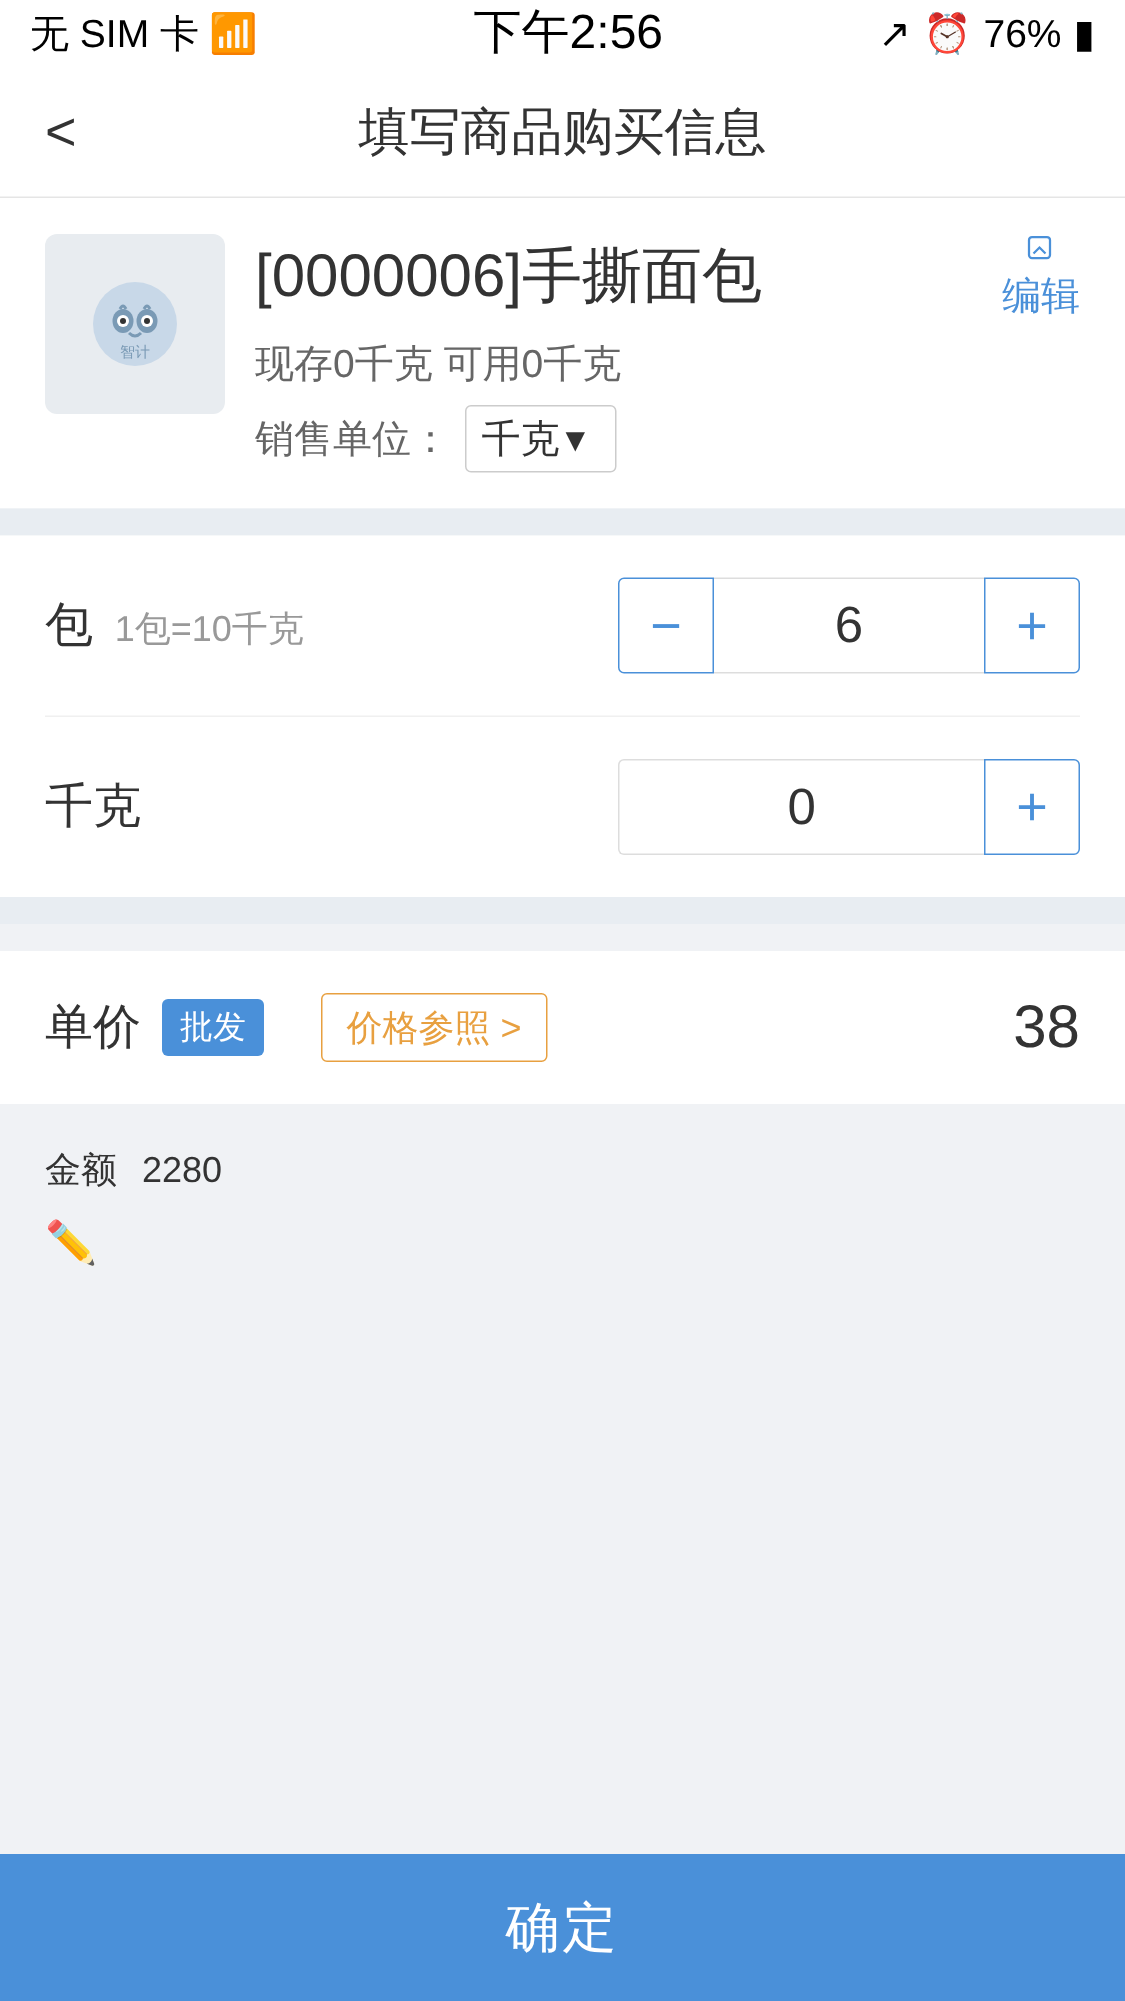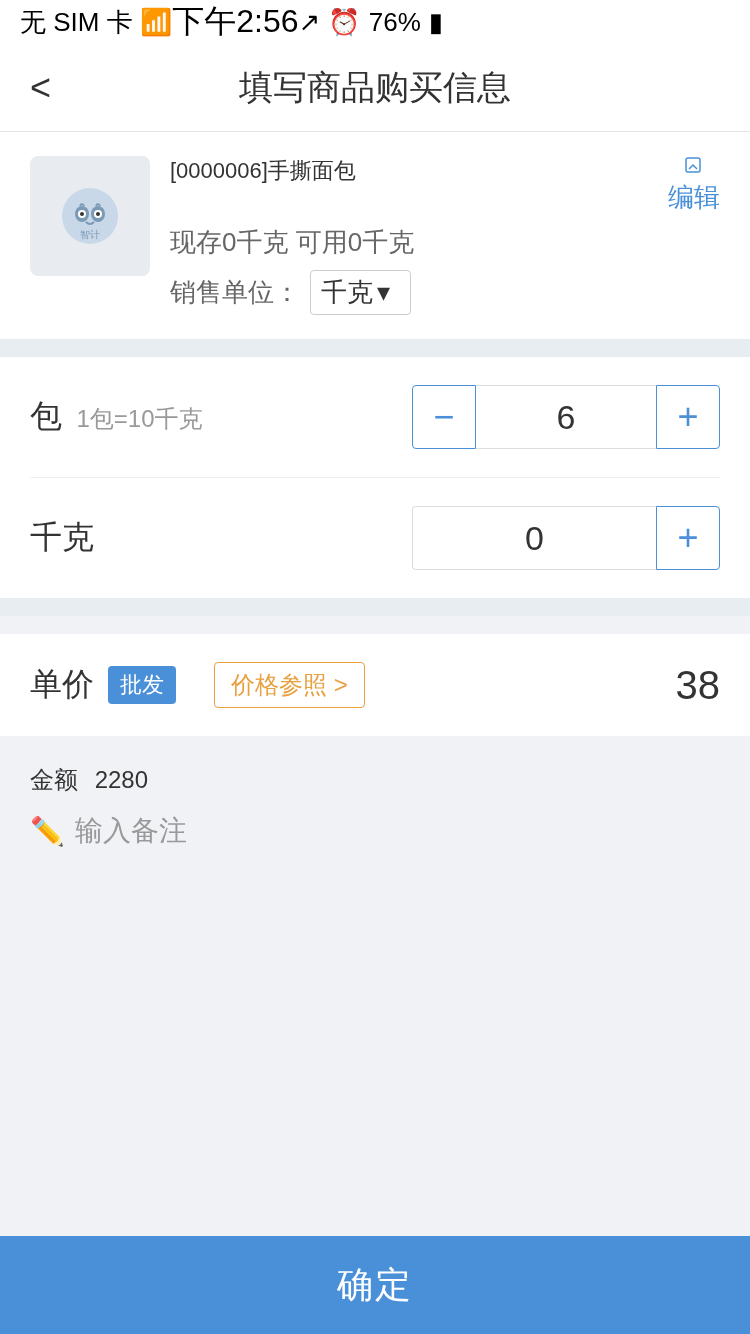--- a/index.html
+++ b/index.html
@@ -13,20 +13,21 @@
       overflow-x: hidden;
     }
 
     
     .status-bar {
       width: 750px;
       height: 44px;
       background: #fff;
       display: flex;
       align-items: center;
+      justify-content: space-between;
       padding: 0 20px;
       font-size: 28px;
       color: #000;
     }
     .status-left { font-size: 26px; }
     .status-center { font-size: 32px; font-weight: 500; }
     .status-right { display: flex; align-items: center; gap: 8px; font-size: 26px; }
 
     
     .nav-bar {
@@ -72,21 +73,21 @@
       flex-shrink: 0;
     }
     .product-image svg { width: 60px; height: 60px; }
     .product-info { flex: 1; }
     .product-header {
       display: flex;
       justify-content: space-between;
       align-items: flex-start;
     }
     .product-name {
-      font-size: 22px;
+      font-size: 40px;
       color: #333;
       font-weight: 500;
     }
     .edit-link {
       font-size: 26px;
       color: #4a90d9;
       display: flex;
       align-items: center;
       gap: 4px;
       white-space: nowrap;
@@ -392,19 +393,18 @@
         <span>价格参照 &gt;</span>
       </button>
     </div>
     <span class="price-value">38</span>
   </div>
 
   <div class="amount-section">
     <div class="amount-row"><span>金额</span> <span style="margin-left:10px">2280</span></div>
     <div class="note-row">
       <span>✏️</span>
-      <span>输入备注</span>
     </div>
   </div>
 
 </div>
 
 <div class="bottom-btn">确定</div>
 
 </body></html>

